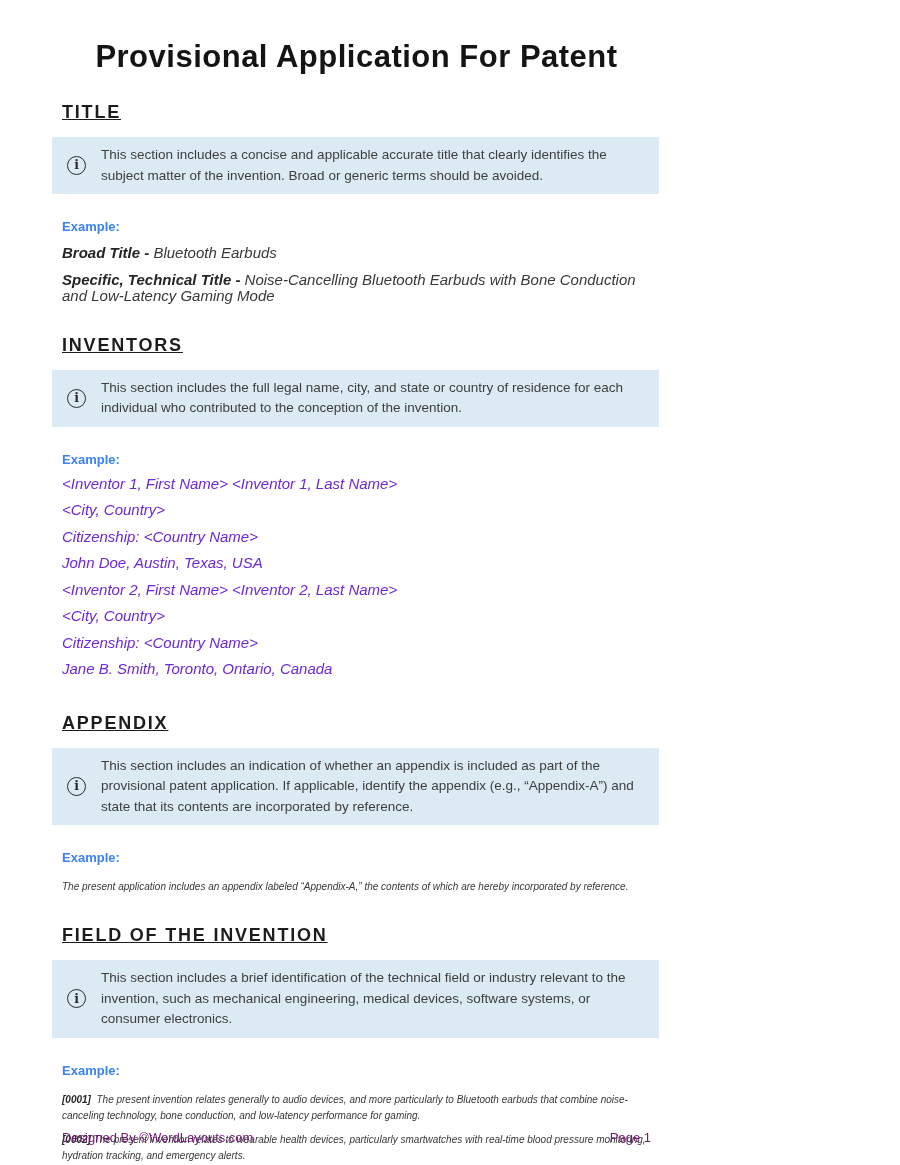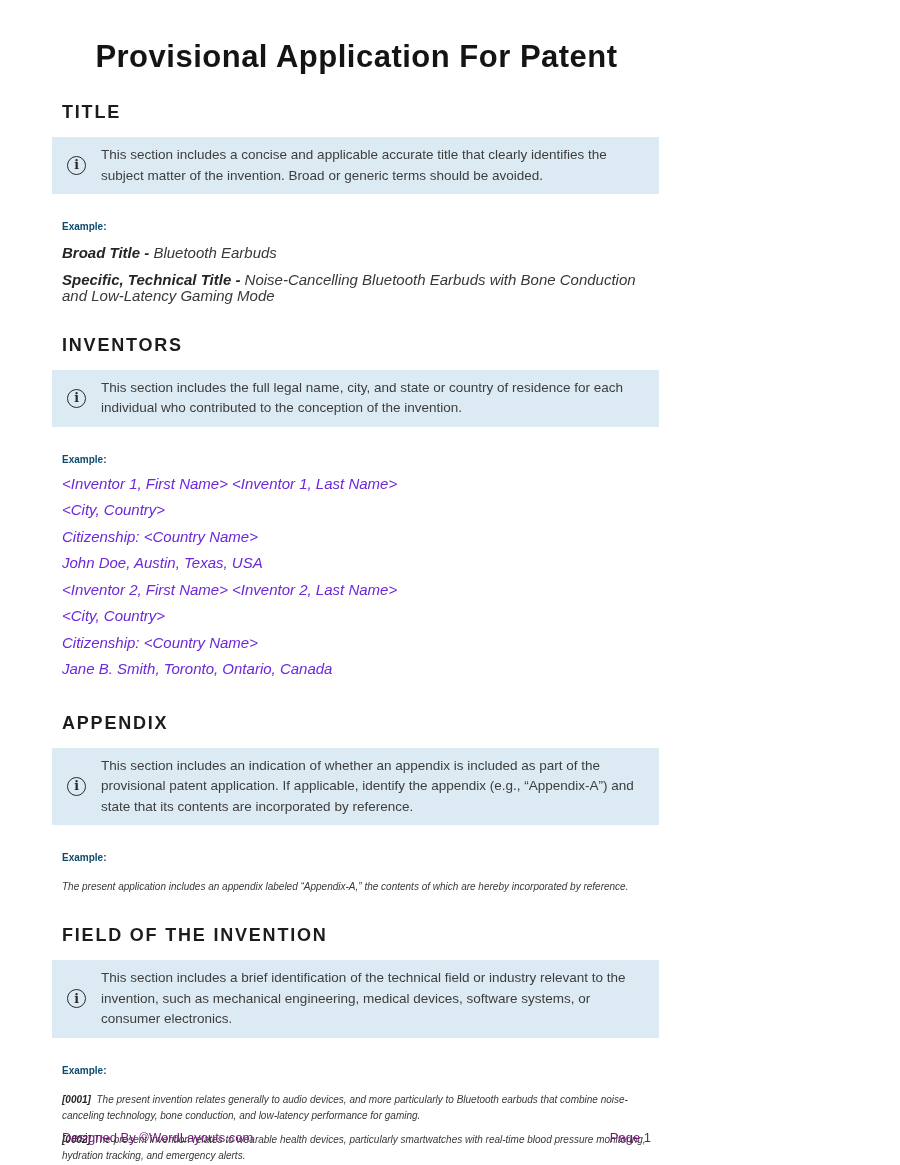--- a/index.html
+++ b/index.html
@@ -26,20 +26,21 @@
     letter-spacing: 0.5px;
     color: #141414;
   }
 
   .section-heading {
     font-size: 18px;
     line-height: 20px;
     font-weight: 700;
     letter-spacing: 1.8px;
     color: #1c1c1c;
+    text-decoration: underline;
   }
   .mt-title-sec { margin-top: 26px; }
   .mt-sec { margin-top: 30px; }
 
   .info-box {
     margin-top: 15px;
     margin-left: -10px;
     margin-right: -8px;
     background: #dcebf3;
     display: flex;
@@ -71,24 +72,24 @@
   }
   .info-text {
     font-size: 13.5px;
     line-height: 20.5px;
     color: #3d3d3d;
     white-space: pre-wrap;
   }
 
   .example-label {
     margin-top: 24px;
-    font-size: 10px;
+    font-size: 13px;
     line-height: 17px;
     font-weight: 700;
-    color: #0c4a6e;
+    color: #3b82f6;
   }
 
   .example-line {
     margin-top: 10px;
     font-size: 15px;
     line-height: 16.5px;
     font-style: italic;
     color: #383838;
     white-space: pre-wrap;
   }

